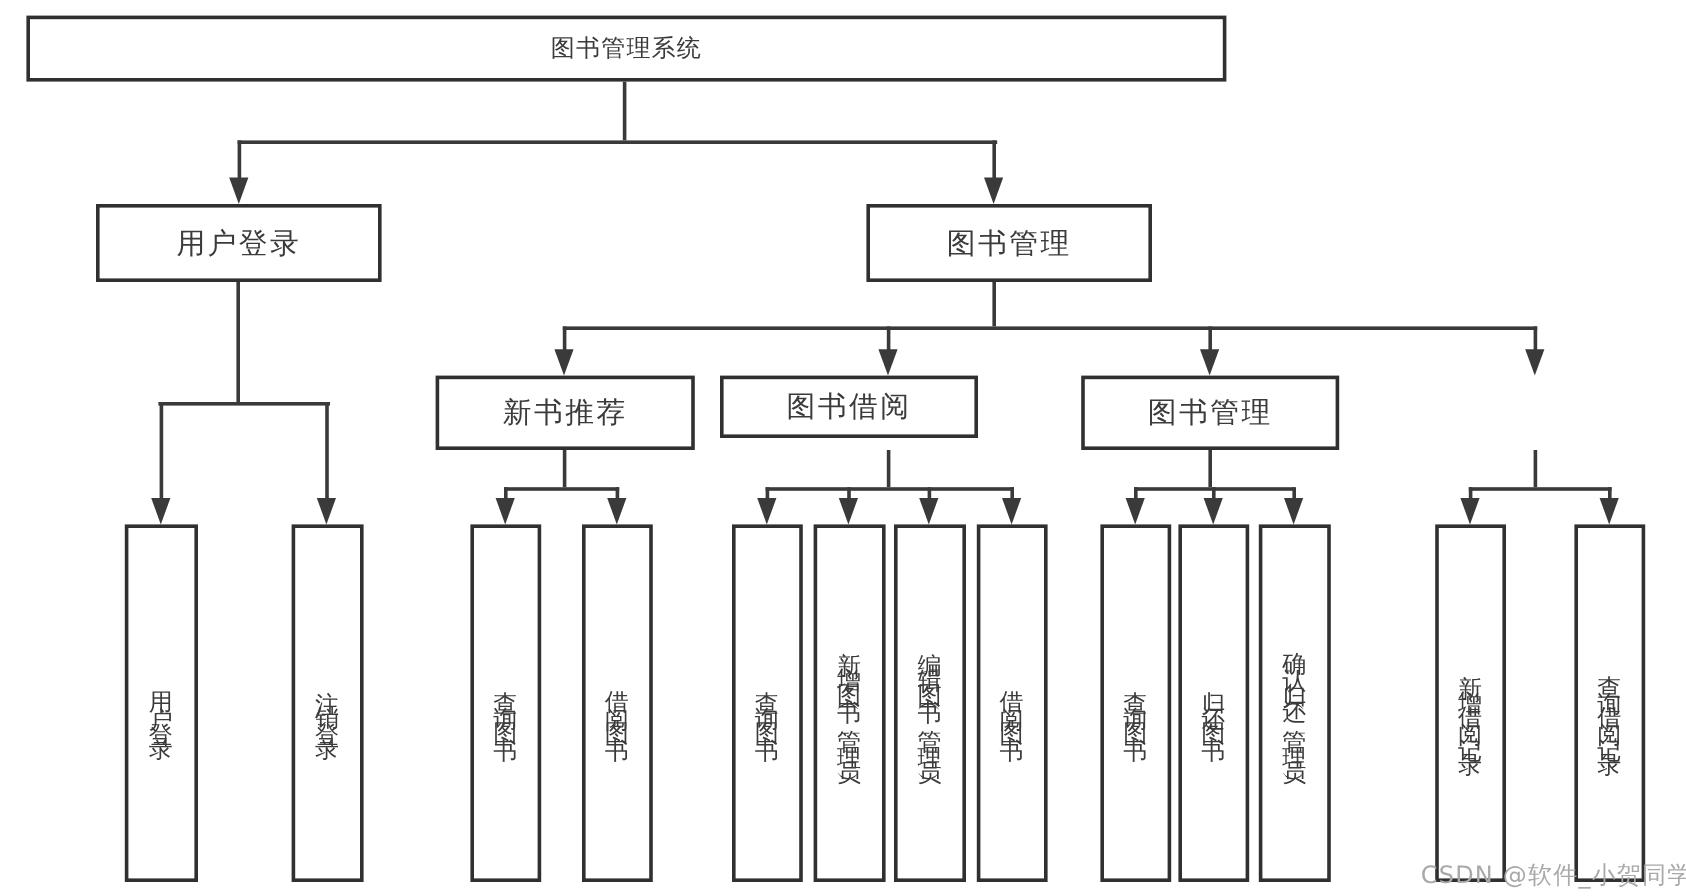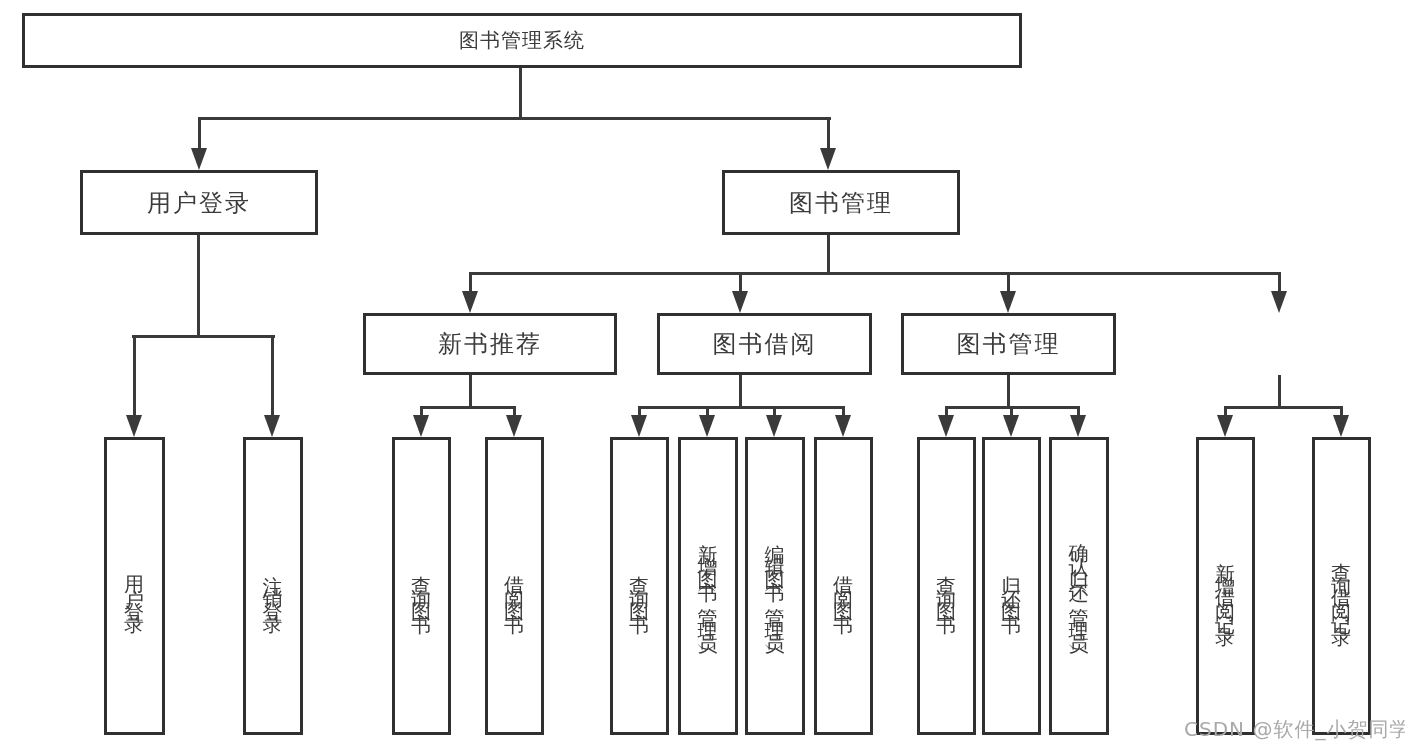--- a/index.html
+++ b/index.html
@@ -61,24 +61,24 @@
     <span>图书管理系统</span>
   </div>
 
   <div class="box hbox" style="left:80px; top:170px; width:238px; height:65px;">
     <span>用户登录</span>
   </div>
   <div class="box hbox" style="left:710px; top:170px; width:238px; height:65px;margin-left:12px;">
     <span>图书管理</span>
   </div>
 
-  <div class="box hbox" style="left:363px; top:313px; width:254px; height:62px;">
+  <div class="box hbox" style="left:363px; top:313px; width:216px; height:62px;">
     <span>新书推荐</span>
   </div>
-  <div class="box hbox" style="left:657px; top:313px; width:215px; height:62px;">
+  <div class="box hbox" style="left:600px; top:313px; width:215px; height:52px;">
     <span>图书借阅</span>
   </div>
   <div class="box hbox" style="left:901px; top:313px; width:215px; height:62px;">
     <span>图书管理</span>
   </div>
 
   <div class="box" style="left:104px; top:437px; width:61px; height:298px;">
     <span class="vbox-label">用户登录</span>
   </div>
   <div class="box" style="left:243px; top:437px; width:60px; height:298px;">

